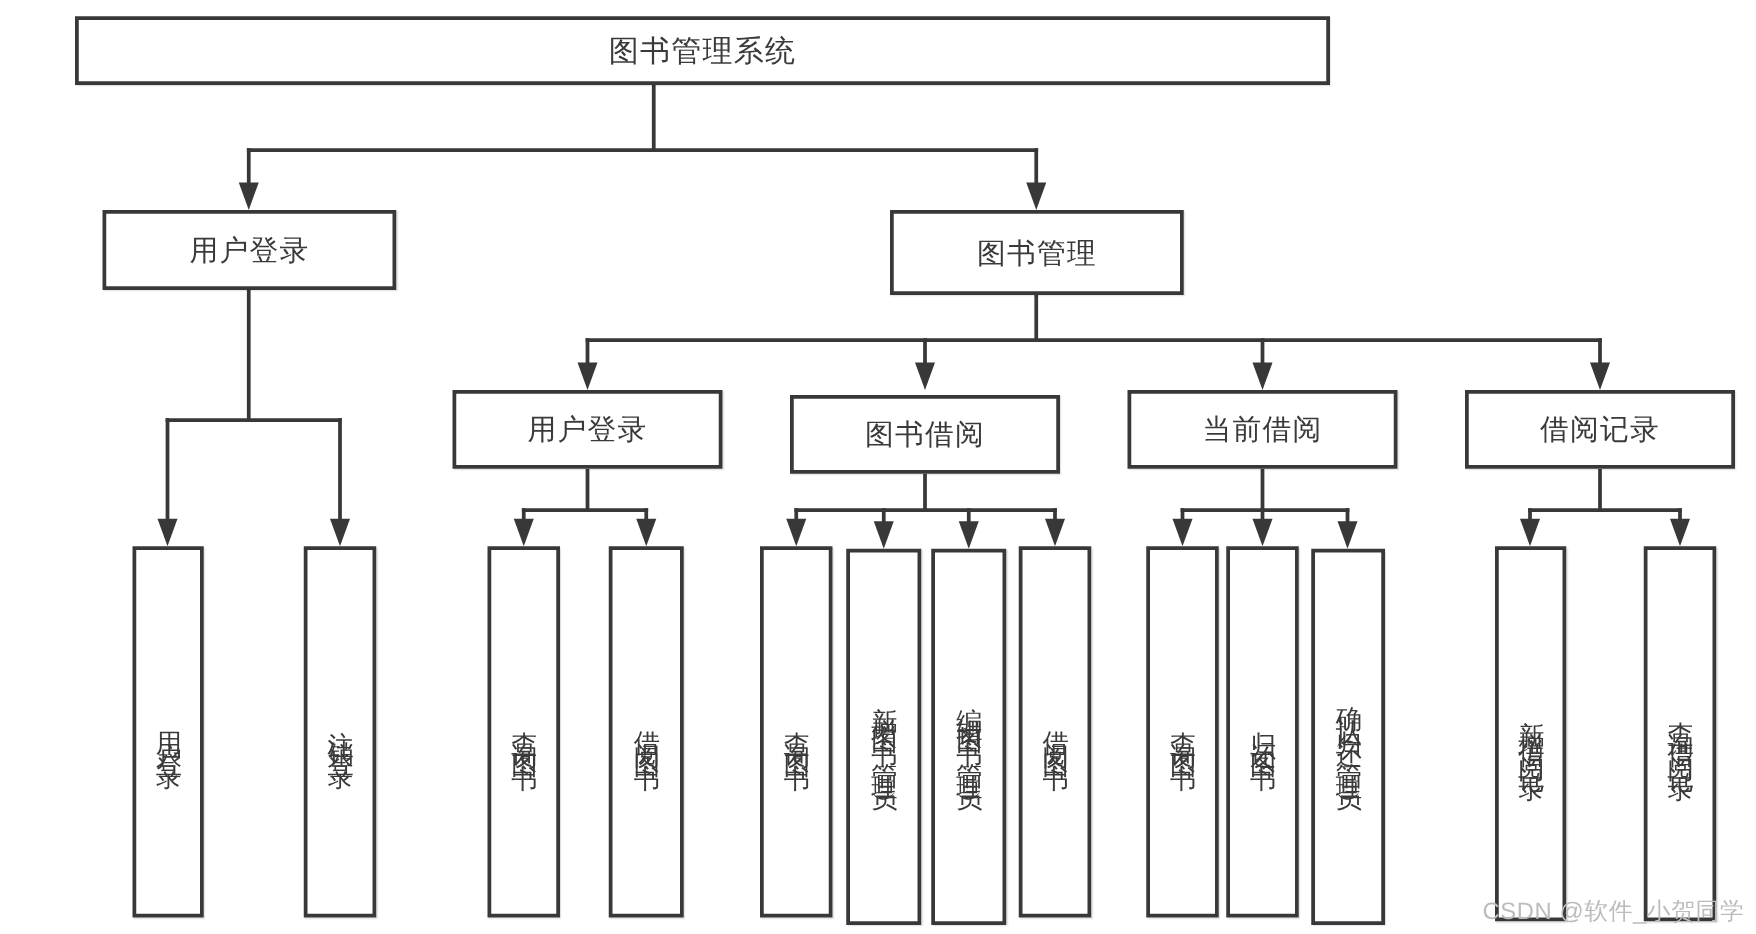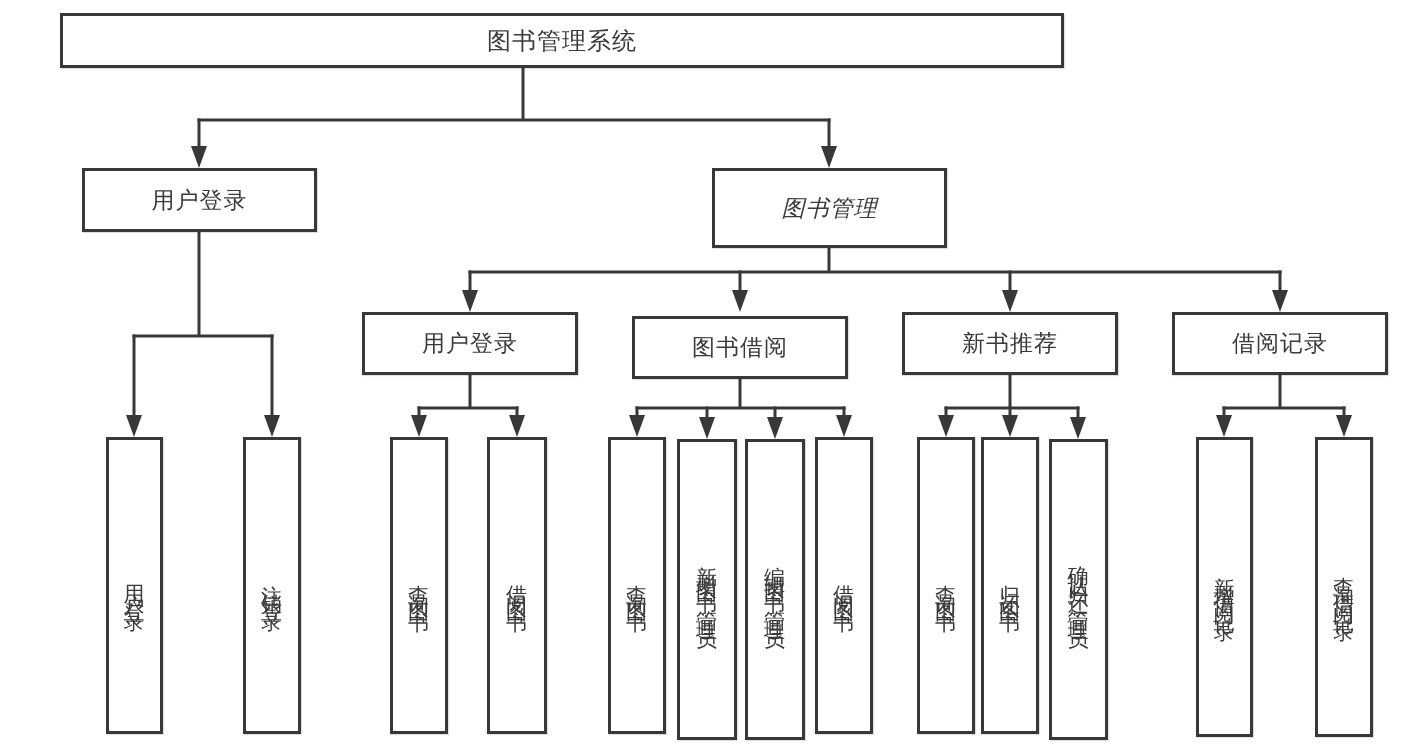--- a/index.html
+++ b/index.html
@@ -121,25 +121,25 @@
       <polygon points="1002,415 1018,415 1010,437"></polygon>
       <polygon points="1070,417 1086,417 1078,439"></polygon>
       <polygon points="1216,415 1232,415 1224,437"></polygon>
       <polygon points="1336,415 1352,415 1344,437"></polygon>
     </g>
   </svg>
 
   <div class="node hnode root" style="left:21px; top:13px; width:1004px; height:55px;margin-left:39px;">图书管理系统</div>
 
   <div class="node hnode" style="left:82px; top:168px; width:235px; height:64px;">用户登录</div>
-  <div class="node hnode" style="left:712px; top:168px; width:235px; height:80px;font-style:italic;">图书管理</div>
+  <div class="node hnode" style="left:712px; top:168px; width:235px; height:68px;">图书管理</div>
 
   <div class="node hnode" style="left:362px; top:312px; width:216px; height:63px;">用户登录</div>
   <div class="node hnode" style="left:632px; top:316px; width:216px; height:63px;">图书借阅</div>
-  <div class="node hnode" style="left:902px; top:312px; width:216px; height:63px;">新书推荐</div>
+  <div class="node hnode" style="left:902px; top:312px; width:216px; height:63px;">当前借阅</div>
   <div class="node hnode" style="left:1172px; top:312px; width:216px; height:63px;">借阅记录</div>
 
   <div class="node leaf" style="left:106px; top:437px; width:57px; height:297px;">
     <span>用户登录</span>
   </div>
   <div class="node leaf" style="left:243px; top:437px; width:58px; height:297px;">
     <span>注销登录</span>
   </div>
 
   <div class="node leaf" style="left:390px; top:437px; width:58px; height:297px;">
@@ -172,14 +172,15 @@
     <span>确认归还（管理员）</span>
   </div>
 
   <div class="node leaf" style="left:1196px; top:437px; width:57px; height:300px;">
     <span>新增借阅记录</span>
   </div>
   <div class="node leaf" style="left:1315px; top:437px; width:58px; height:300px;">
     <span>查询借阅记录</span>
   </div>
 
+  <div id="watermark">CSDN @软件_小贺同学</div>
 
 </div>
 
 </body></html>

